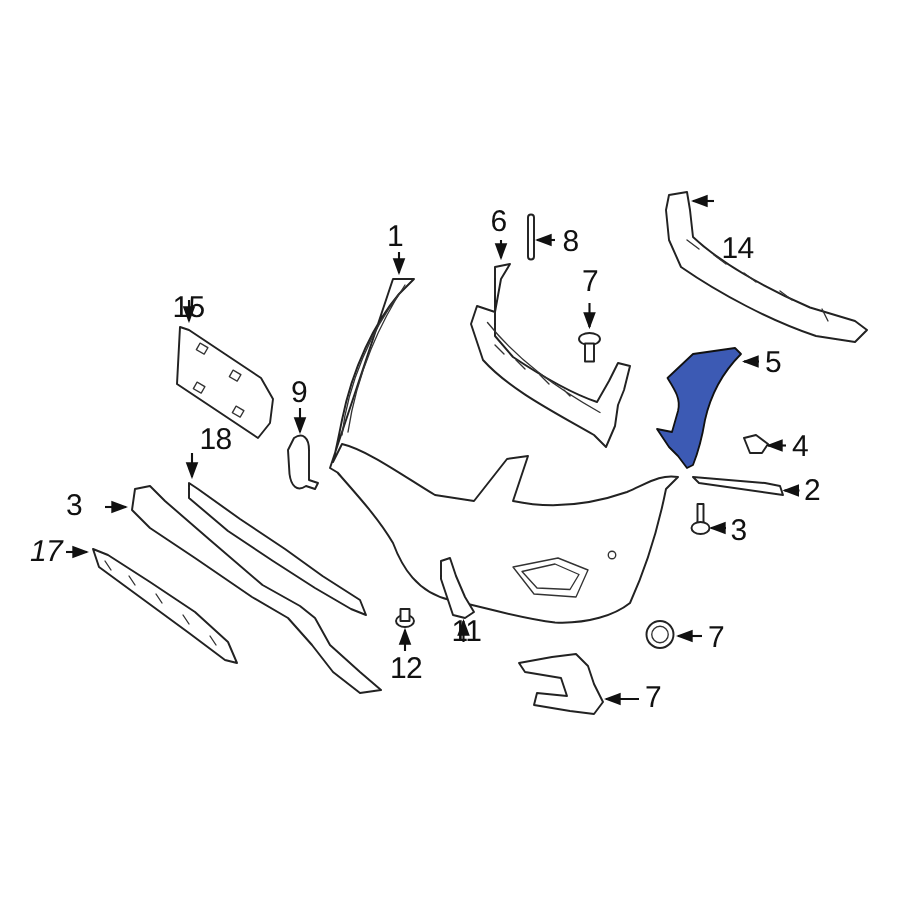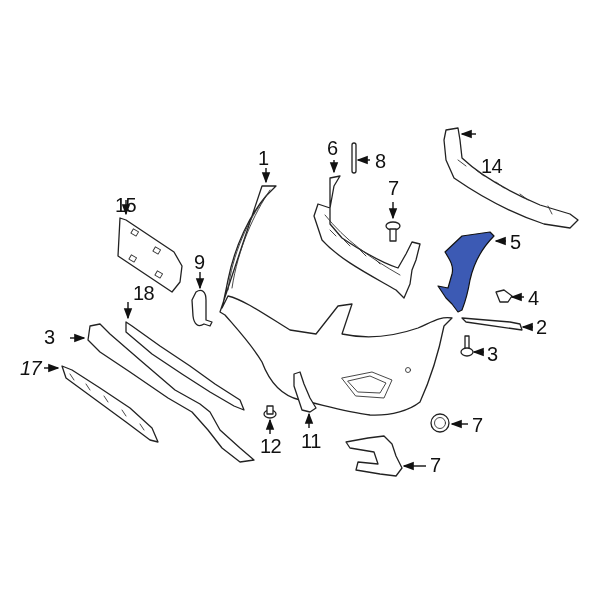--- a/index.html
+++ b/index.html
@@ -150,21 +150,21 @@
   <span class="callout" style="left:258px;top:148px;">1</span>
   <span class="callout" style="left:536px;top:317px;">2</span>
   <span class="callout" style="left:487px;top:344px;">3</span>
   <span class="callout" style="left:528px;top:288px;">4</span>
   <span class="callout" style="left:510px;top:232px;">5</span>
   <span class="callout" style="left:327px;top:138px;">6</span>
   <span class="callout" style="left:388px;top:178px;">7</span>
   <span class="callout" style="left:375px;top:151px;">8</span>
   <span class="callout" style="left:194px;top:252px;">9</span>
   <span class="callout" style="left:472px;top:415px;">7</span>
-  <span class="callout" style="left:301px;top:431px;">11</span>
+  <span class="callout" style="left:301px;top:411px;">11</span>
   <span class="callout" style="left:260px;top:436px;">12</span>
   <span class="callout" style="left:430px;top:455px;">7</span>
   <span class="callout" style="left:481px;top:124px;margin-top:32px;">14</span>
   <span class="callout" style="left:115px;top:195px;">15</span>
   <span class="callout" style="left:44px;top:327px;">3</span>
   <span class="callout" style="left:20px;top:358px;font-style:italic;">17</span>
   <span class="callout" style="left:133px;top:283px;">18</span>
 </div>
 
 </body></html>

